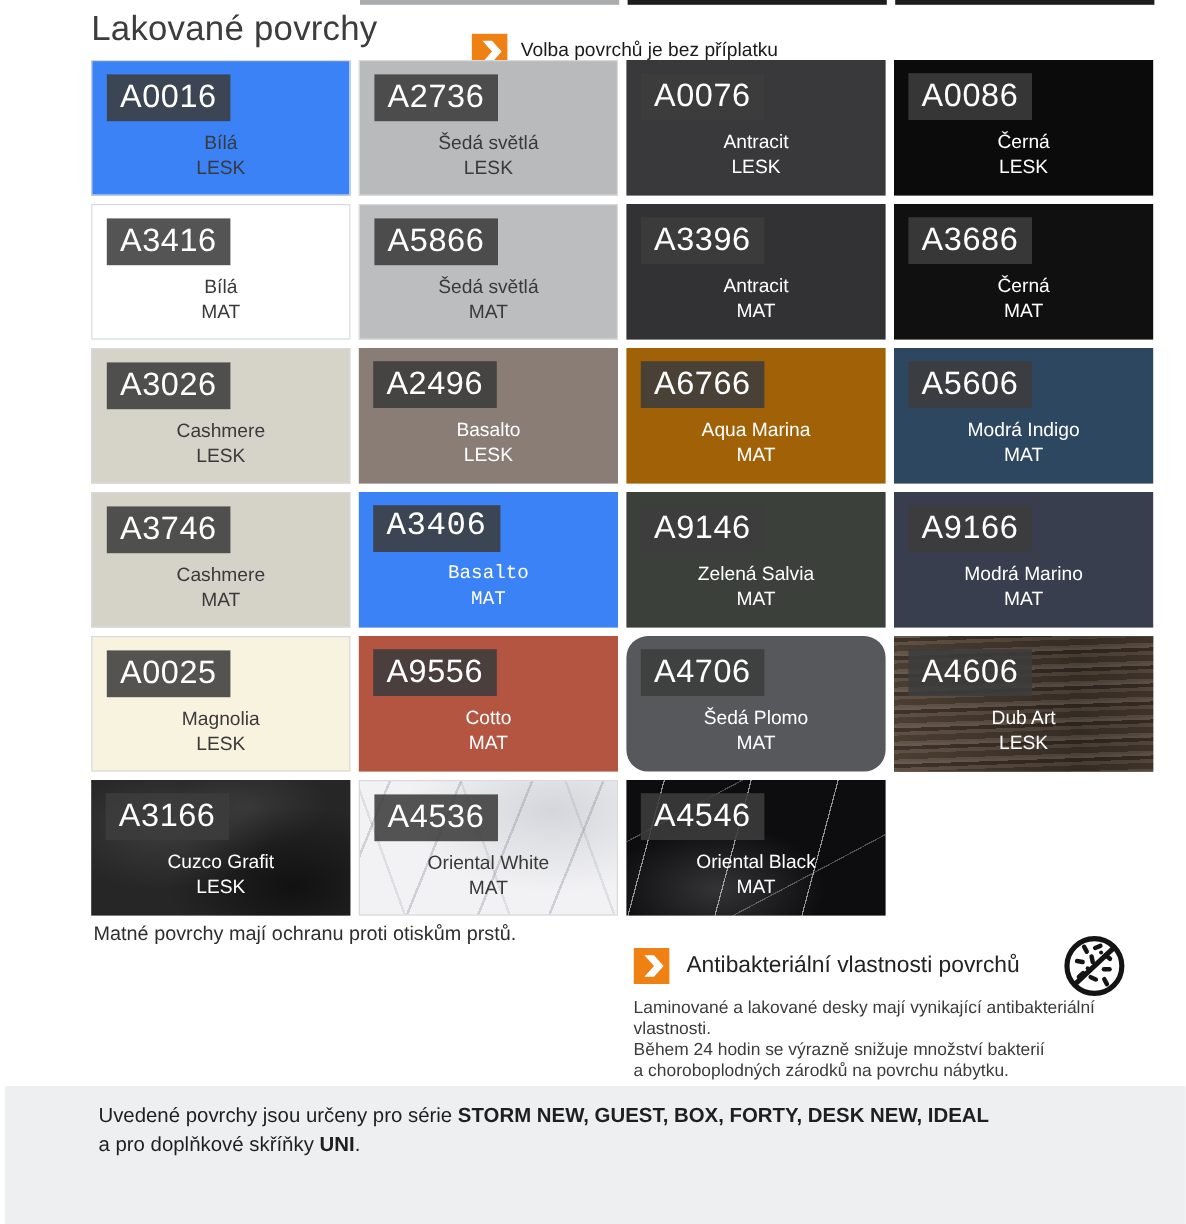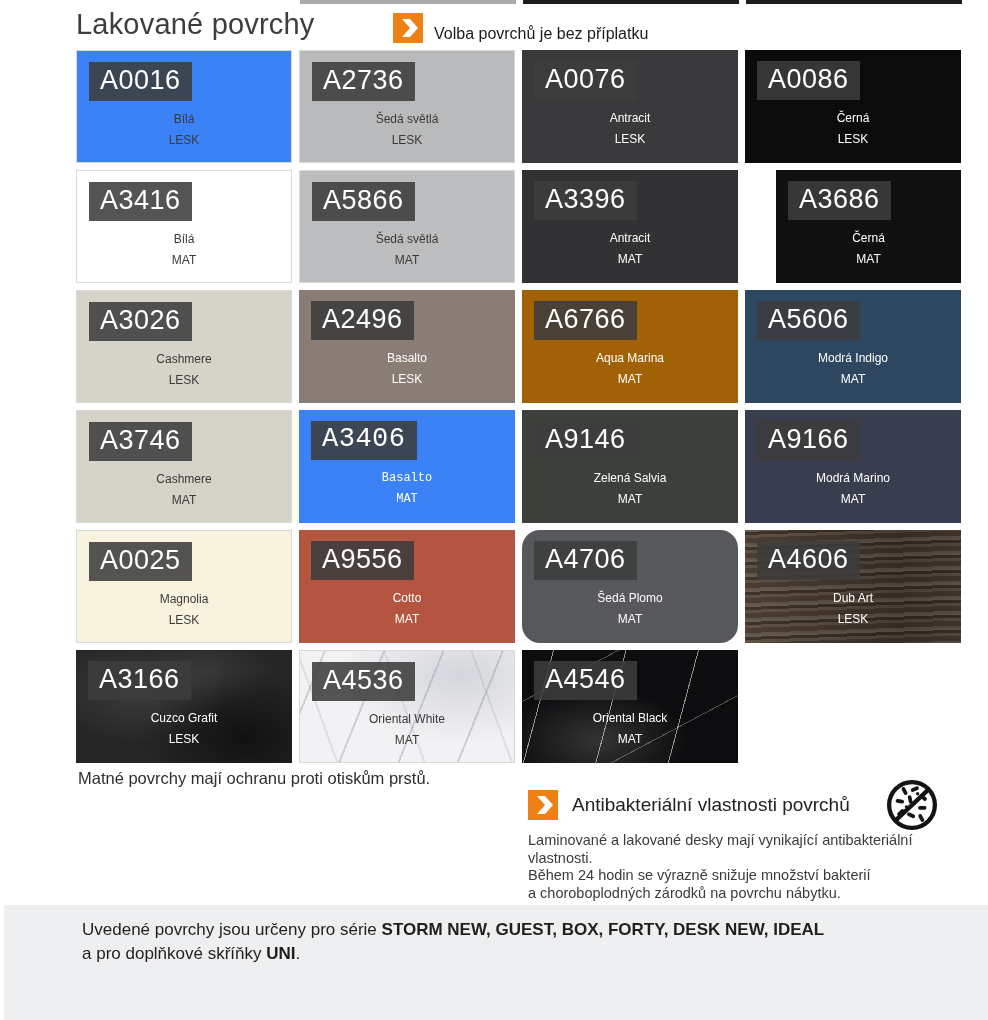--- a/index.html
+++ b/index.html
@@ -13,40 +13,40 @@
   .strip{position:absolute;top:0;height:4px;}
   .strip.s2{left:300px;width:216px;background:#aaabad;}
   .strip.s3{left:523px;width:216px;background:#1d1d1d;}
   .strip.s4{left:746px;width:216px;background:#1d1d1d;}
 
   .page-title{
     position:absolute;left:76px;top:8px;
     font-size:29px;font-weight:300;color:#3d3d3d;letter-spacing:0.2px;
   }
   .note-row{
-    position:absolute;left:393px;top:13px;
-    display:flex;align-items:flex-end;gap:11px;
+    position:absolute;left:393px;top:28px;
+    display:flex;align-items:center;gap:11px;
   }
   .note-row .txt{font-size:16px;color:#1b1b1b;}
   .sq-icon{width:30px;height:30px;display:block;}
 
   .grid{
     position:absolute;left:76px;top:50px;
     display:grid;grid-template-columns:repeat(4,216px);
     grid-auto-rows:113px;gap:7px;
   }
   .swatch{box-sizing:border-box;overflow:hidden;}
   .swatch.txt-dark{border:1px solid #d8d9da;}
   .chip{
     display:inline-block;margin:11px 0 0 12px;
     background:rgba(60,60,60,0.88);
     color:#ffffff;font-size:27px;line-height:1;letter-spacing:0.5px;
     padding:5px 11px 7px 11px;
   }
-  .names{margin-top:8px;text-align:center;font-size:12px;line-height:21px;}
+  .names{margin-top:8px;text-align:center;font-size:16px;line-height:21px;}
   .swatch.txt-dark .names{color:#3a3a3a;}
   .swatch.txt-light .names{color:#ffffff;}
 
   
   .tx-wood{
     background:
       repeating-linear-gradient(178deg,
         rgba(255,255,255,0.10) 0 2px,
         rgba(0,0,0,0.28) 2px 5px,
         rgba(255,255,255,0.05) 5px 8px,
@@ -160,21 +160,21 @@
   </div>
 
   <div class="swatch txt-light" style="background: rgb(50, 50, 52);">
     <span class="chip code">A3396</span>
     <div class="names">
       <div class="name">Antracit</div>
       <div class="finish">MAT</div>
     </div>
   </div>
 
-  <div class="swatch txt-light" style="background: rgb(16, 16, 16); margin-left: 31px;">
+  <div class="swatch txt-light" style="background: rgb(16, 16, 16);">
     <span class="chip code">A3686</span>
     <div class="names">
       <div class="name">Černá</div>
       <div class="finish">MAT</div>
     </div>
   </div>
 
   <div class="swatch txt-dark" style="background: rgb(214, 211, 201);">
     <span class="chip code">A3026</span>
     <div class="names">

